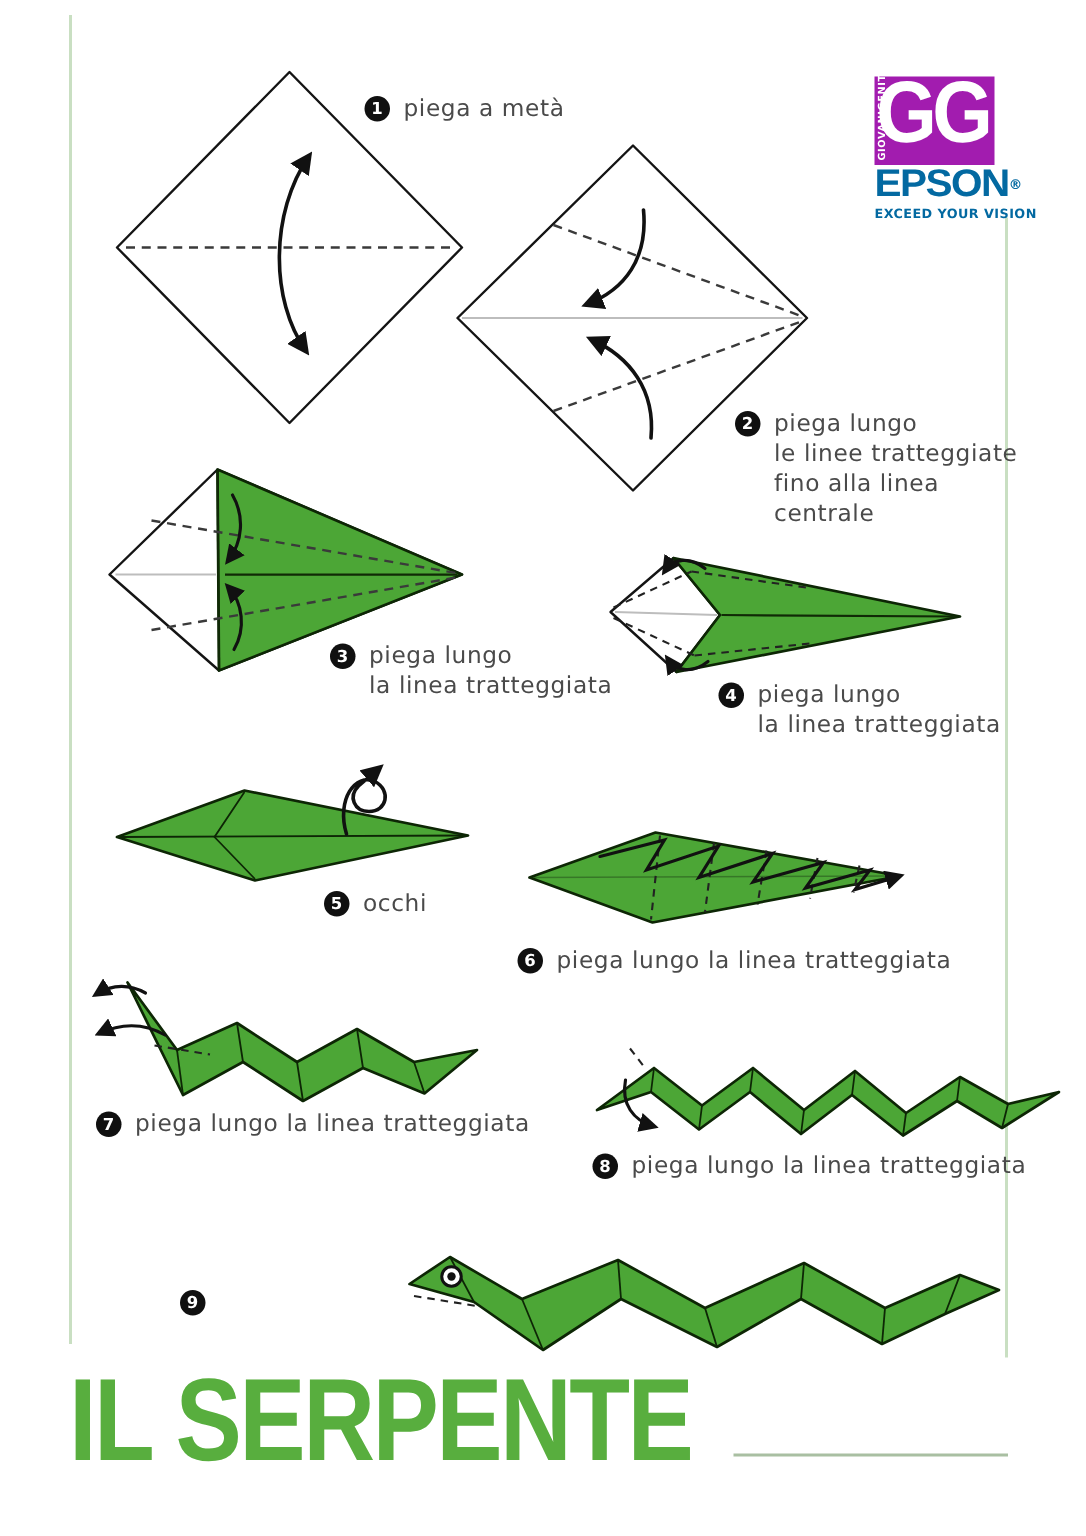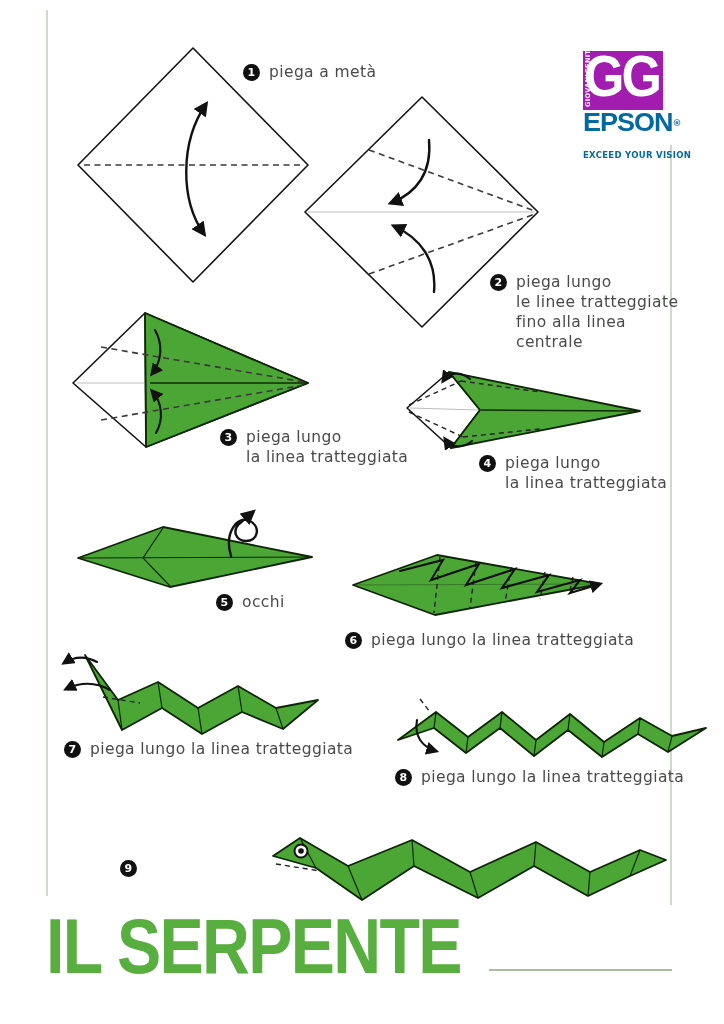--- a/index.html
+++ b/index.html
@@ -32,21 +32,21 @@
                  font-size:52px; letter-spacing:-3px; transform:scaleY(1.12);
                  transform-origin:top; }
   .gg-site { position:absolute; left:1px; top:3px; color:#fff; font-size:6.5px;
              font-weight:bold; letter-spacing:0.4px;
              writing-mode:vertical-rl; transform:rotate(180deg); height:53px; }
   .epson { position:absolute; left:583px; top:110px; line-height:1; }
   .epson-name { font-family:"Liberation Sans",sans-serif; font-weight:bold;
                 font-size:27px; letter-spacing:-1px; transform:scaleY(0.95);
                 transform-origin:left top; display:inline-block; }
   .epson-reg { font-size:9px; vertical-align:super; font-weight:bold; }
-  .epson-tag { font-size:8.5px; font-weight:bold; letter-spacing:0.3px; margin-top:14px; }
+  .epson-tag { font-size:8.5px; font-weight:bold; letter-spacing:0.3px; margin-top:2px; }
 
   
   .title { position:absolute; left:46px; top:901px;
            font-family:"Liberation Sans",sans-serif; font-weight:bold;
            font-size:78px; letter-spacing:-2px; transform:scaleX(0.85);
            transform-origin:left top; white-space:nowrap; }
 
   
   .paperW { fill:#ffffff; stroke:#141414; stroke-width:1.6; stroke-linejoin:round; }
   .paperG { stroke:#0d2605; stroke-width:1.8; stroke-linejoin:round; }

